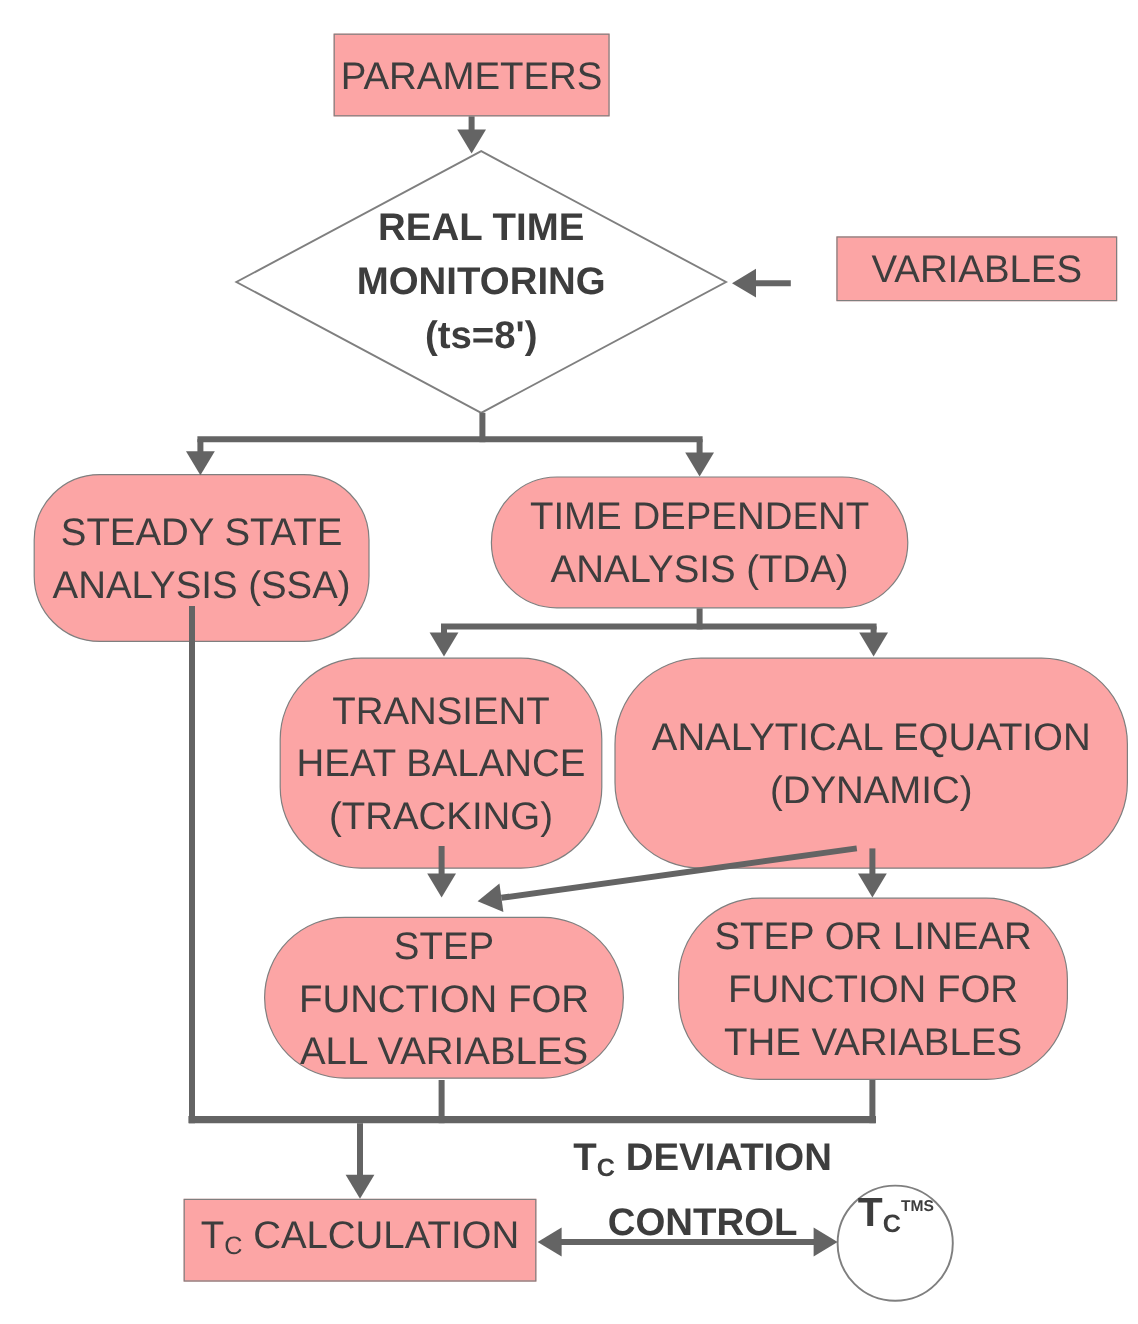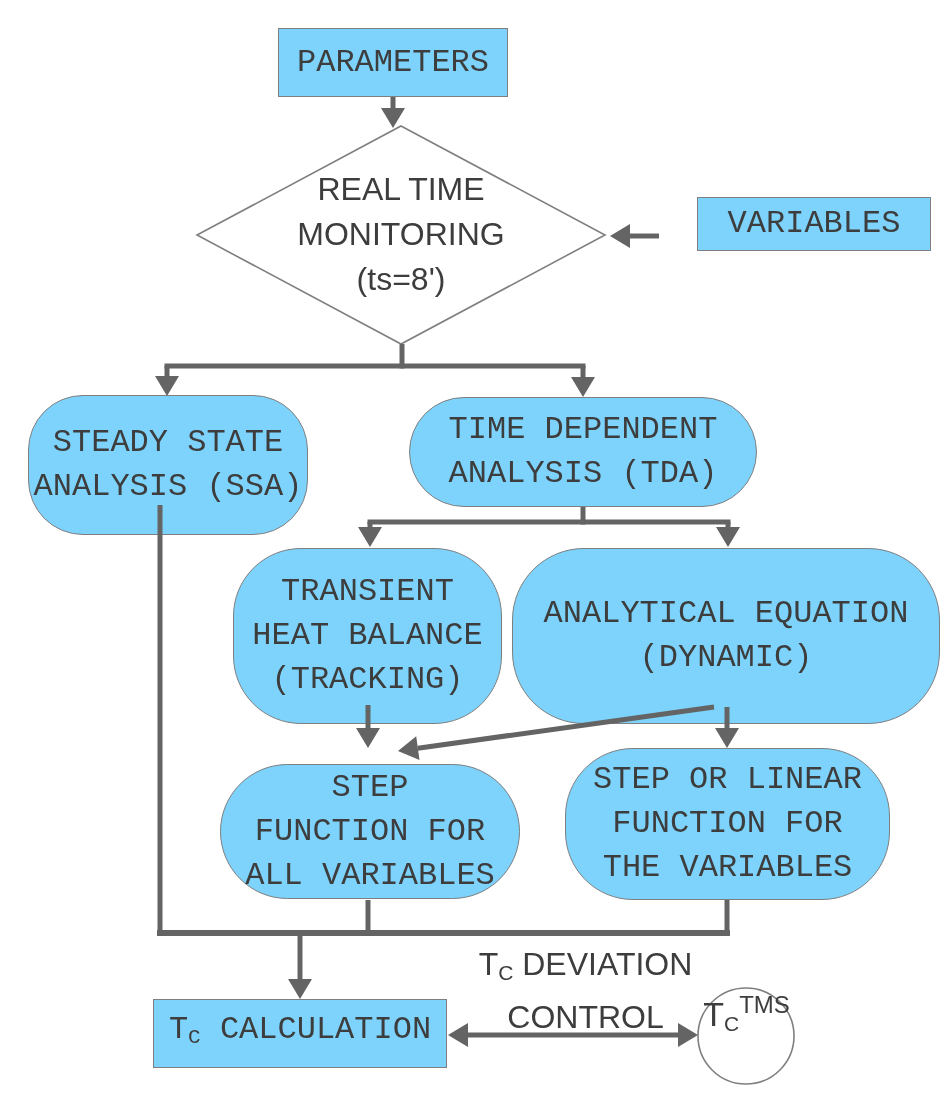--- a/index.html
+++ b/index.html
@@ -1,33 +1,33 @@
 <!DOCTYPE html>
 <html><head>
 <meta charset="utf-8">
 <style>
   html,body{margin:0;padding:0;background:#ffffff;}
   .canvas{
     position:relative;width:948px;height:1103px;background:#ffffff;
     font-family:"Liberation Sans",sans-serif;color:#3d3d3d;overflow:hidden;
   }
   .node{
-    position:absolute;background:#7dd3fc;border:1.6px solid #7f7f7f;
+    position:absolute;background:#fca5a5;border:1.6px solid #7f7f7f;
     box-sizing:border-box;display:flex;flex-direction:column;
     align-items:center;justify-content:center;text-align:right;
-    font-size:32px;line-height:44px;z-index:1;font-family:Liberation Mono, monospace;
+    font-size:32px;line-height:44px;z-index:1;
   }
   .node .ln{display:block;white-space:nowrap;}
   .freetext{
     position:absolute;display:flex;flex-direction:column;align-items:center;
     justify-content:space-between;text-align:center;font-size:32px;line-height:45px;
-    z-index:3;white-space:nowrap;
+    z-index:3;white-space:nowrap;font-weight:bold;
   }
   .tc-sub{font-size:21px;vertical-align:-5px;}
-  .tc-sup{font-size:24px;vertical-align:13px;}
+  .tc-sup{font-size:13px;vertical-align:13px;}
   .diamond-text{line-height:45px;}
   .circle-text{font-size:34px;line-height:34px;}
   svg.wires{position:absolute;left:0;top:0;z-index:2;pointer-events:none;}
 </style>
 </head>
 <body>
 
 <div class="canvas">
 
   <div class="node" style="left:278px;top:28px;width:230px;height:69px;">

